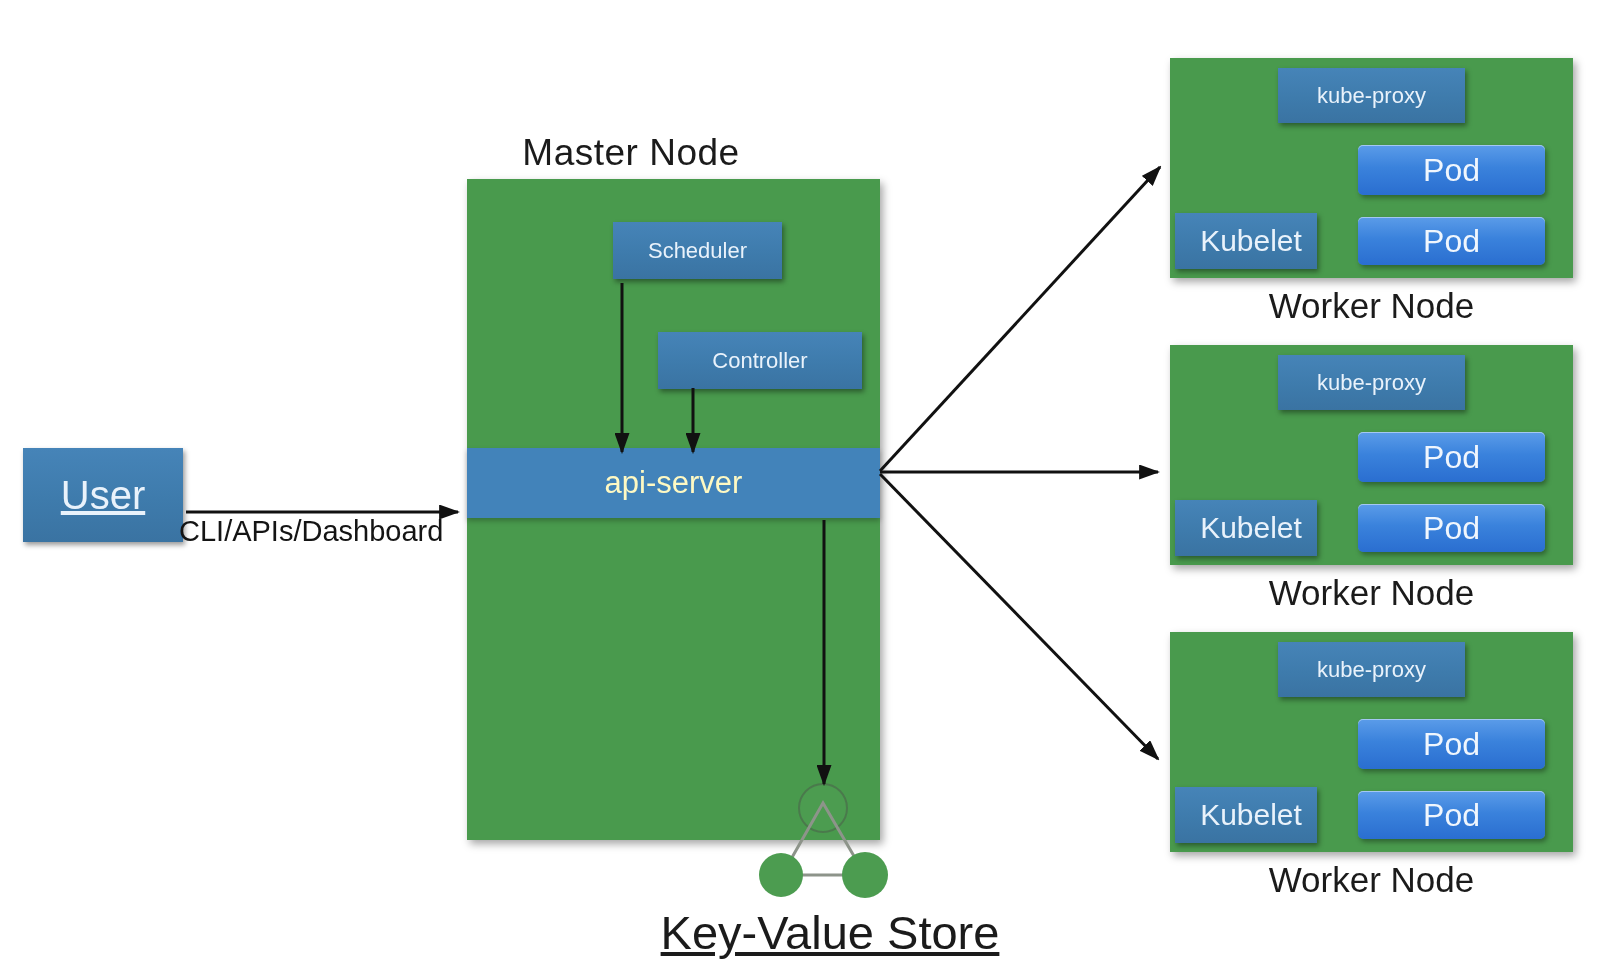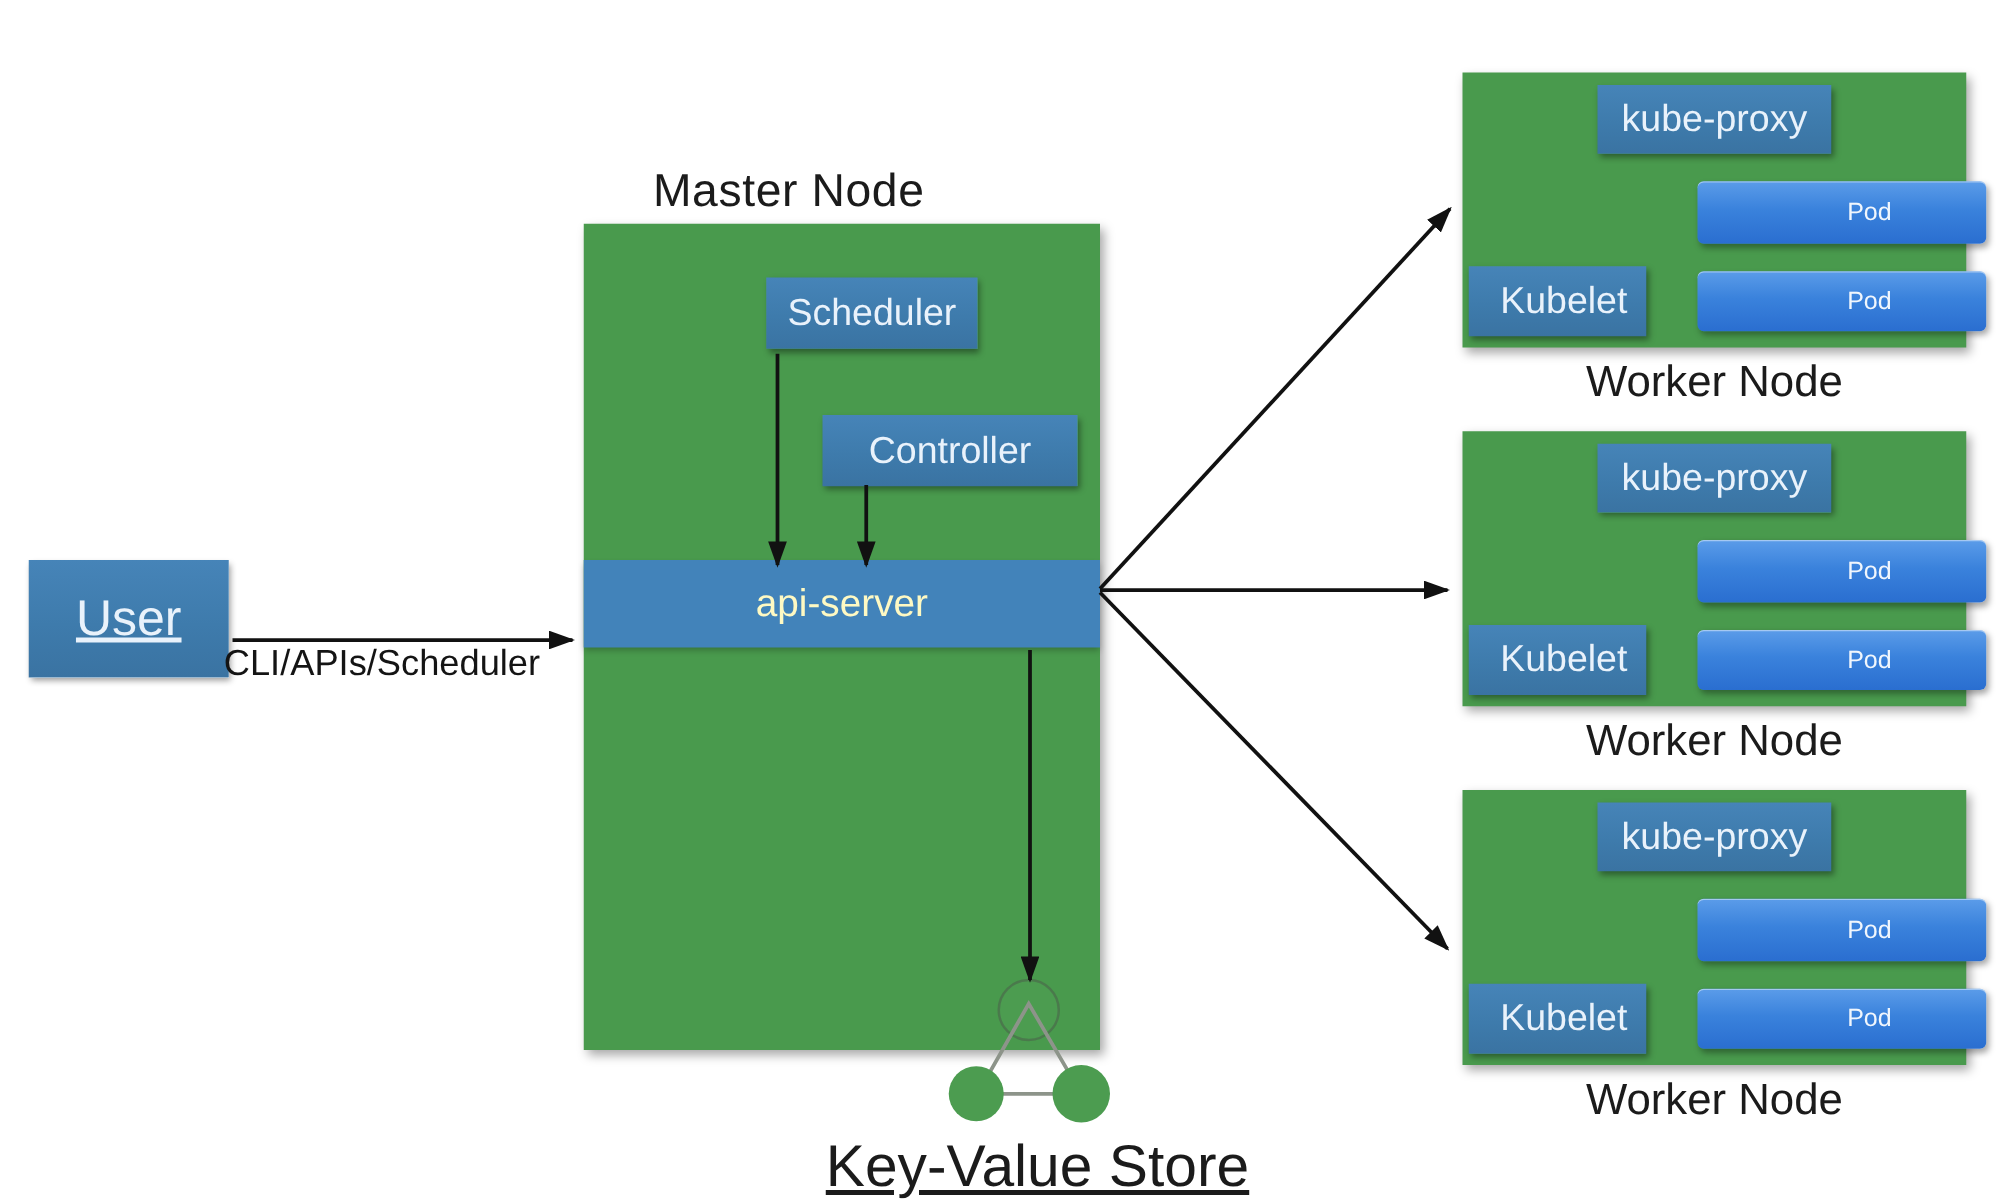--- a/index.html
+++ b/index.html
@@ -48,22 +48,21 @@
 
   .pod {
     position: absolute;
     display: flex;
     align-items: center;
     justify-content: center;
     color: #f0f6fd;
     background: linear-gradient(180deg, var(--pod_blue_top, #5b9ce9) 0%, #3a82dc 45%, var(--pod_blue_bottom, #2a6ed0) 100%);
     border-radius: 5px;
     box-shadow: 2px 3px 5px rgba(0,0,0,0.35), inset 0 1px 0 rgba(255,255,255,0.45);
-    font-size: 20px;
-    padding-left: 44px;
+    font-size: 32px;
   }
 
   .black-label {
     position: absolute;
     color: #1b1b1b;
     text-align: center;
     white-space: nowrap;
   }
 
   .master-title { font-size: 37px; letter-spacing: 0.5px; }
@@ -71,21 +70,21 @@
   .kv-title     { font-size: 47px; text-decoration: underline; }
   .cli-label    {
     position: absolute;
     color: #141414;
     font-size: 29px;
     white-space: nowrap;
     text-align: left;
   }
 
   .user-box { font-size: 40px; }
-  .sched-box, .ctrl-box, .kproxy-box { font-size: 30px; }
+  .sched-box, .ctrl-box, .kproxy-box { font-size: 22px; }
   .kubelet-box { font-size: 30px; padding-left: 10px; }
 
   svg.overlay {
     position: absolute;
     left: 0; top: 0;
     width: 1600px;
     height: 959px;
     pointer-events: none;
     z-index: 10;
   }
@@ -98,21 +97,21 @@
   <div class="black-label master-title" style="left:431px; top:132px; width:400px;">Master Node</div>
 
   <div class="green-box" style="left:467px; top:179px; width:413px; height:661px;">
     <div class="comp sched-box" style="left:146px; top:43px; width:169px; height:57px;">Scheduler</div>
     <div class="comp ctrl-box" style="left:191px; top:141px; width:204px; height:57px;margin-top:12px;">Controller</div>
     <div class="api-band" style="left:0px; top:269px; width:413px; height:70px;">api-server</div>
   </div>
 
   <div class="comp user-box" style="left:23px; top:448px; width:160px; height:94px;text-decoration:underline;">User</div>
 
-  <div class="cli-label" style="left:179px; top:515px;">CLI/APIs/Scheduler</div>
+  <div class="cli-label" style="left:179px; top:515px;">CLI/APIs/Dashboard</div>
 
   <div class="green-box" style="left:1170px; top:58px; width:403px; height:220px;">
     <div class="comp kproxy-box" style="left:108px; top:10px; width:187px; height:55px;">kube-proxy</div>
     <div class="pod" style="left:188px; top:87px; width:187px; height:50px;">Pod</div>
     <div class="pod" style="left:188px; top:159px; width:187px; height:48px;">Pod</div>
     <div class="comp kubelet-box" style="left:5px; top:155px; width:132px; height:56px;">Kubelet</div>
     <div class="black-label worker-title" style="left:0px; top:228px; width:403px;">Worker Node</div>
   </div>
 
   <div class="green-box" style="left:1170px; top:345px; width:403px; height:220px;">

